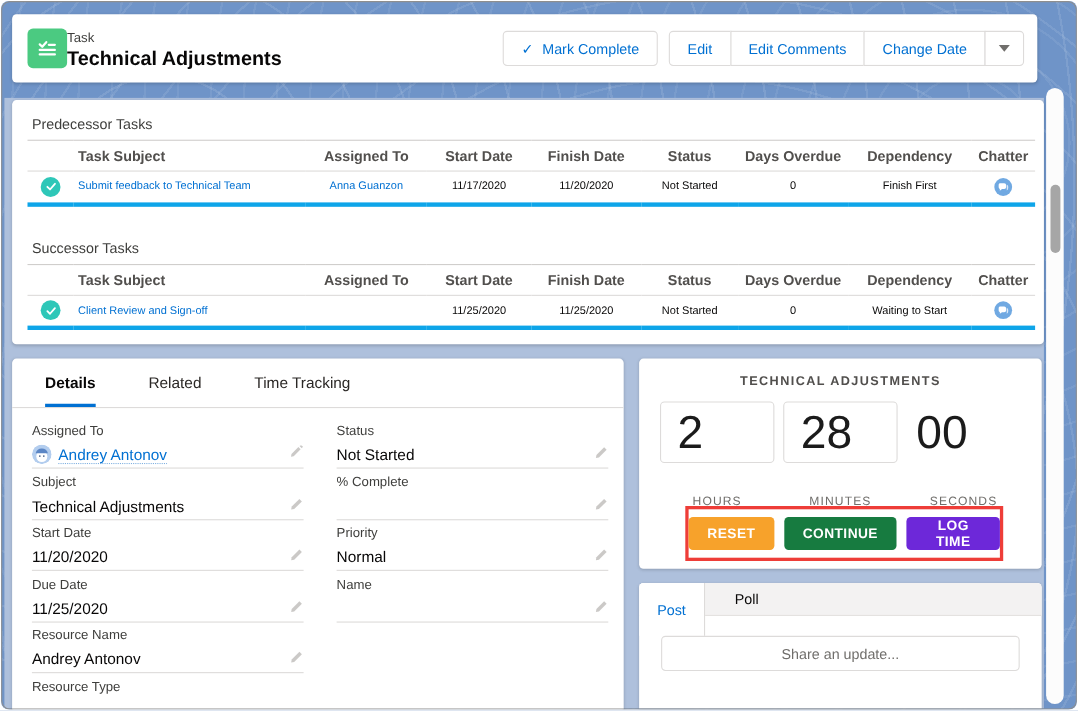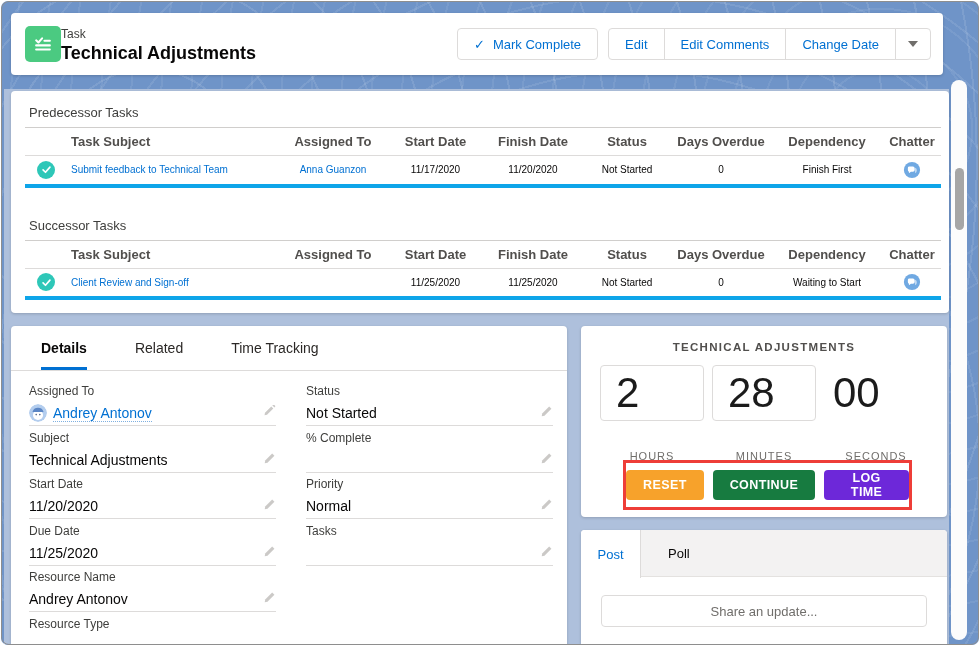--- a/index.html
+++ b/index.html
@@ -138,21 +138,21 @@
   .timer-btn {
     height: 30px; border: none; border-radius: 4px; color: #fff; font-family: inherit;
     font-size: 12.5px; font-weight: 700; letter-spacing: 0.4px; padding: 0 17px; cursor: pointer;
   }
   .btn-reset { background: #f7a22b; }
   .btn-continue { background: #177b40; }
   .btn-logtime { background: #6d28d9; }
 
   
   .feed-card { left: 580px; top: 529px; width: 366px; height: 114px; border-radius: 4px 4px 0 0; overflow: hidden; }
-  .feed-tabs { display: flex; height: 47px; background: #f3f2f2; border-bottom: 1px solid #e4e2e0; }
+  .feed-tabs { display: flex; height: 30px; background: #f3f2f2; border-bottom: 1px solid #e4e2e0; }
   .feed-tab-post {
     width: 60px; background: #fff; color: #0070d2; font-size: 13px;
     display: flex; align-items: center; justify-content: center;
     border-right: 1px solid #dddbda; cursor: pointer; height: 48px;
   }
   .feed-tab-poll {
     padding: 0 27px; color: #080707; font-size: 13px; display: flex; align-items: center; cursor: pointer;
   }
   .composer-wrap { padding: 18px 20px 0; }
   .composer-input {
@@ -416,21 +416,21 @@
             <span class="field-value">Normal</span>
             <span class="pencil">
               <svg width="13" height="13" viewBox="0 0 16 16">
                   <path fill="#c2c0be" d="M11.3 1.9l2.8 2.8-8.6 8.6-3.4.6.6-3.4z"></path>
                 </svg>
             </span>
           </div>
         </div>
 
         <div class="field">
-          <div class="field-label">Tasks</div>
+          <div class="field-label">Name</div>
           <div class="field-value-row">
             <span class="field-value"></span>
             <span class="pencil">
               <svg width="13" height="13" viewBox="0 0 16 16">
                   <path fill="#c2c0be" d="M11.3 1.9l2.8 2.8-8.6 8.6-3.4.6.6-3.4z"></path>
                 </svg>
             </span>
           </div>
         </div>
 

